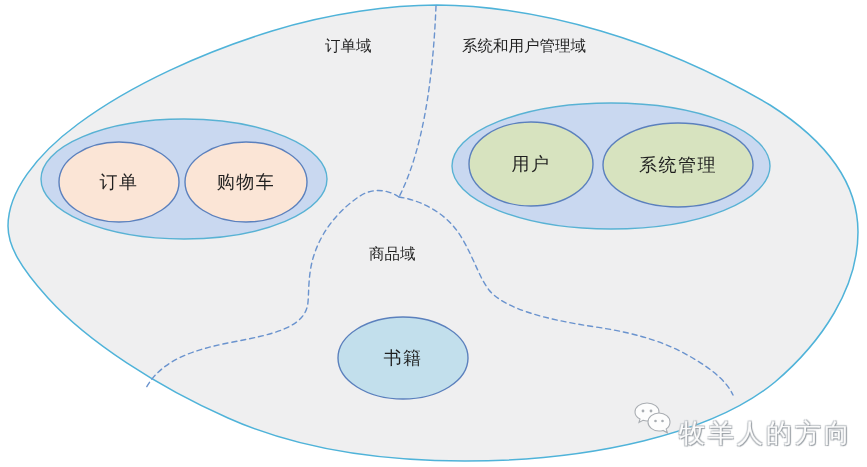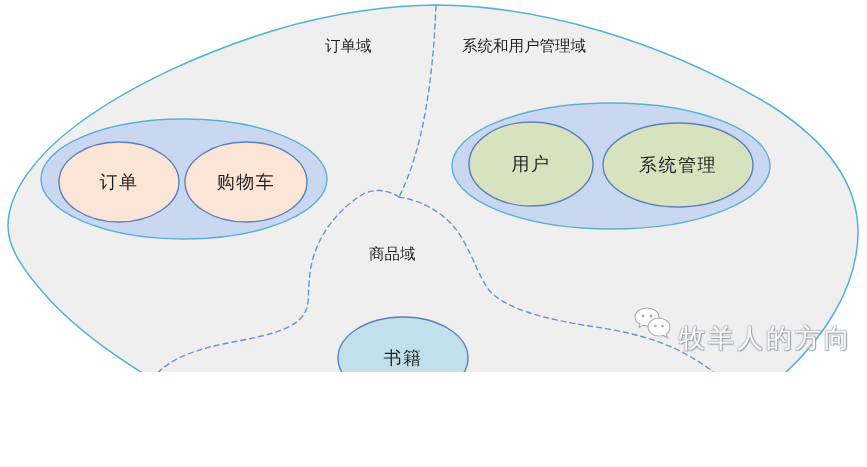--- a/index.html
+++ b/index.html
@@ -4,21 +4,21 @@
 <style>
   html, body {
     margin: 0;
     padding: 0;
     background: #ffffff;
     font-family: "DejaVu Sans", "Liberation Sans", sans-serif;
   }
   .stage {
     position: relative;
     width: 867px;
-    height: 372px;
+    height: 467px;
     background: #ffffff;
     overflow: hidden;
     text-align: center;
   }
   svg { display: block; }
 
   .outer-blob   { fill: #efeff0; stroke: #4fb3d9; stroke-width: 1.5; }
   .cluster-blue { fill: #c9d8f0; stroke: #58b2d4; stroke-width: 1.4; }
   .node-peach   { fill: #fbe5d6; stroke: #5b80bd; stroke-width: 1.4; }
   .node-green   { fill: #d7e3bf; stroke: #5b80bd; stroke-width: 1.4; }

